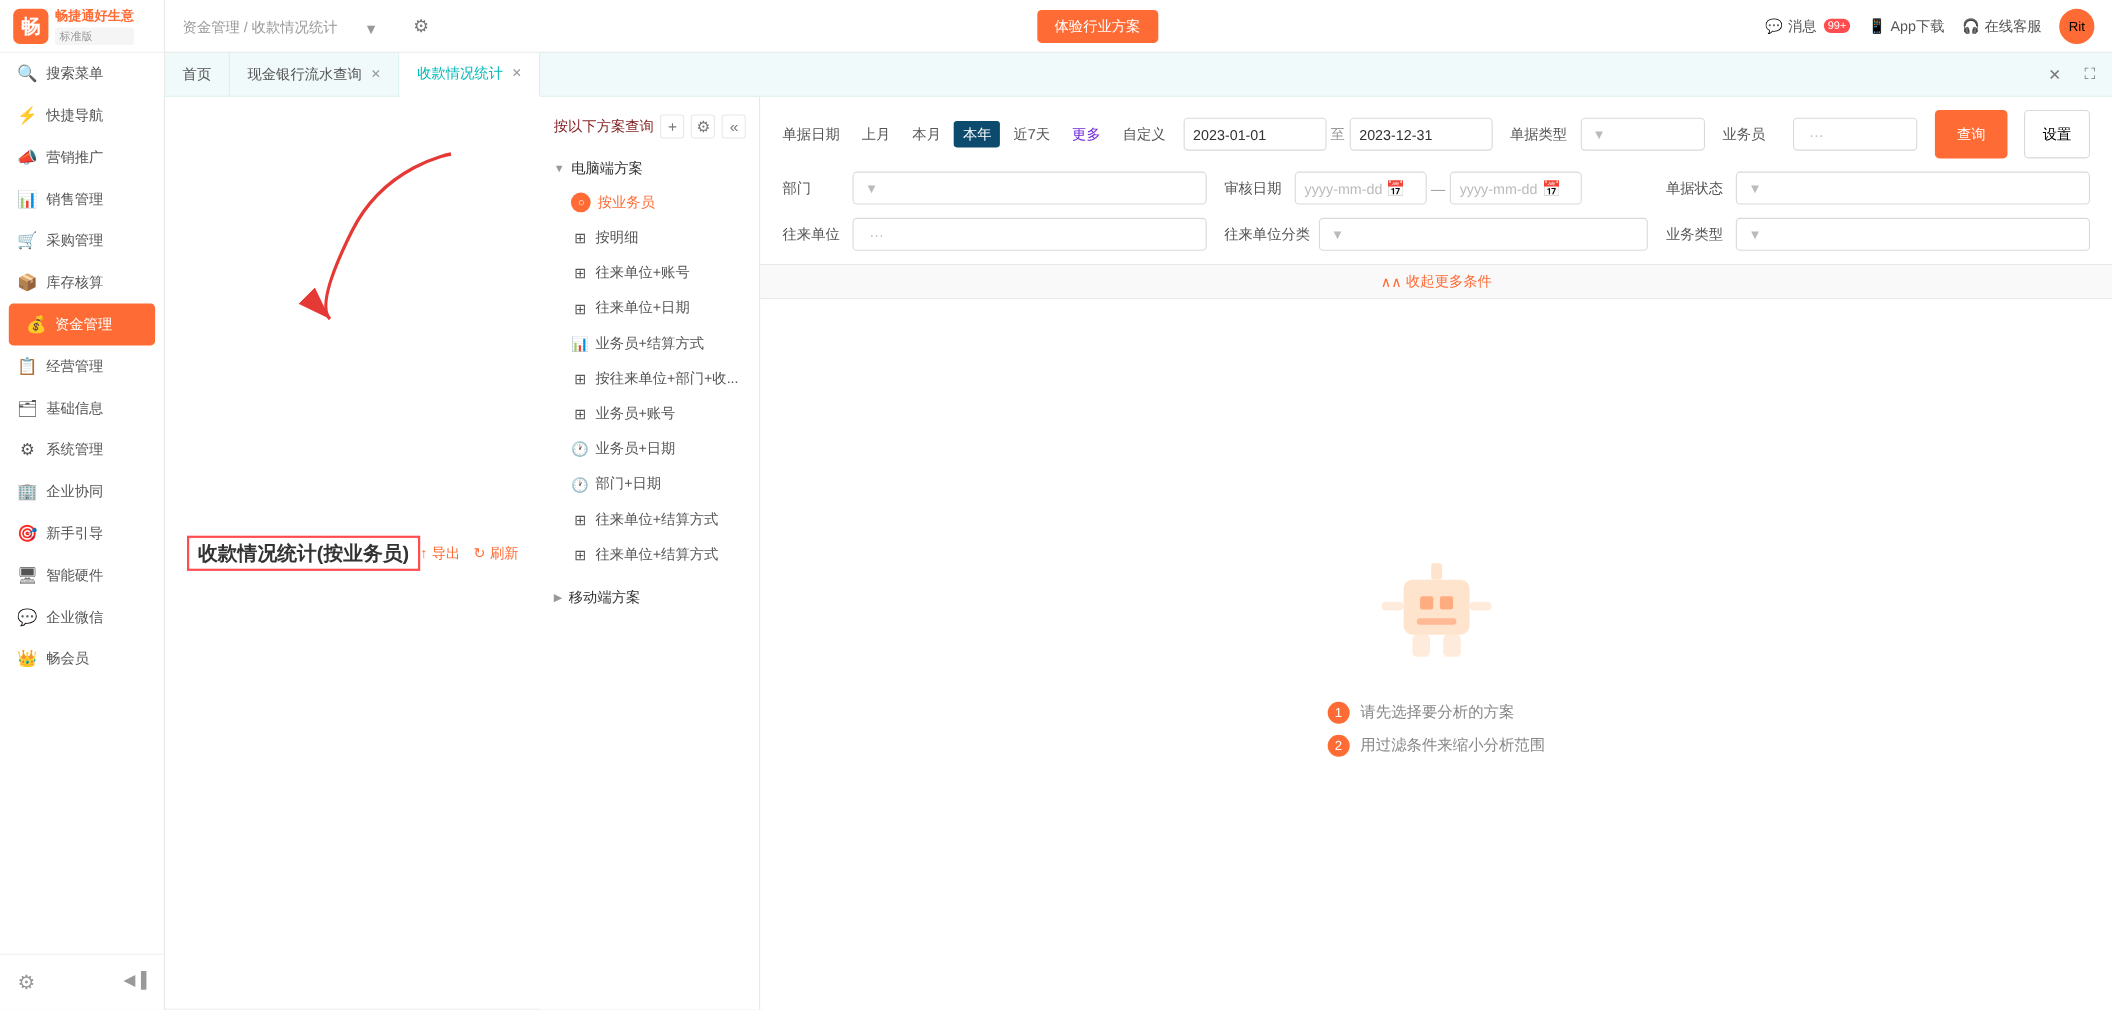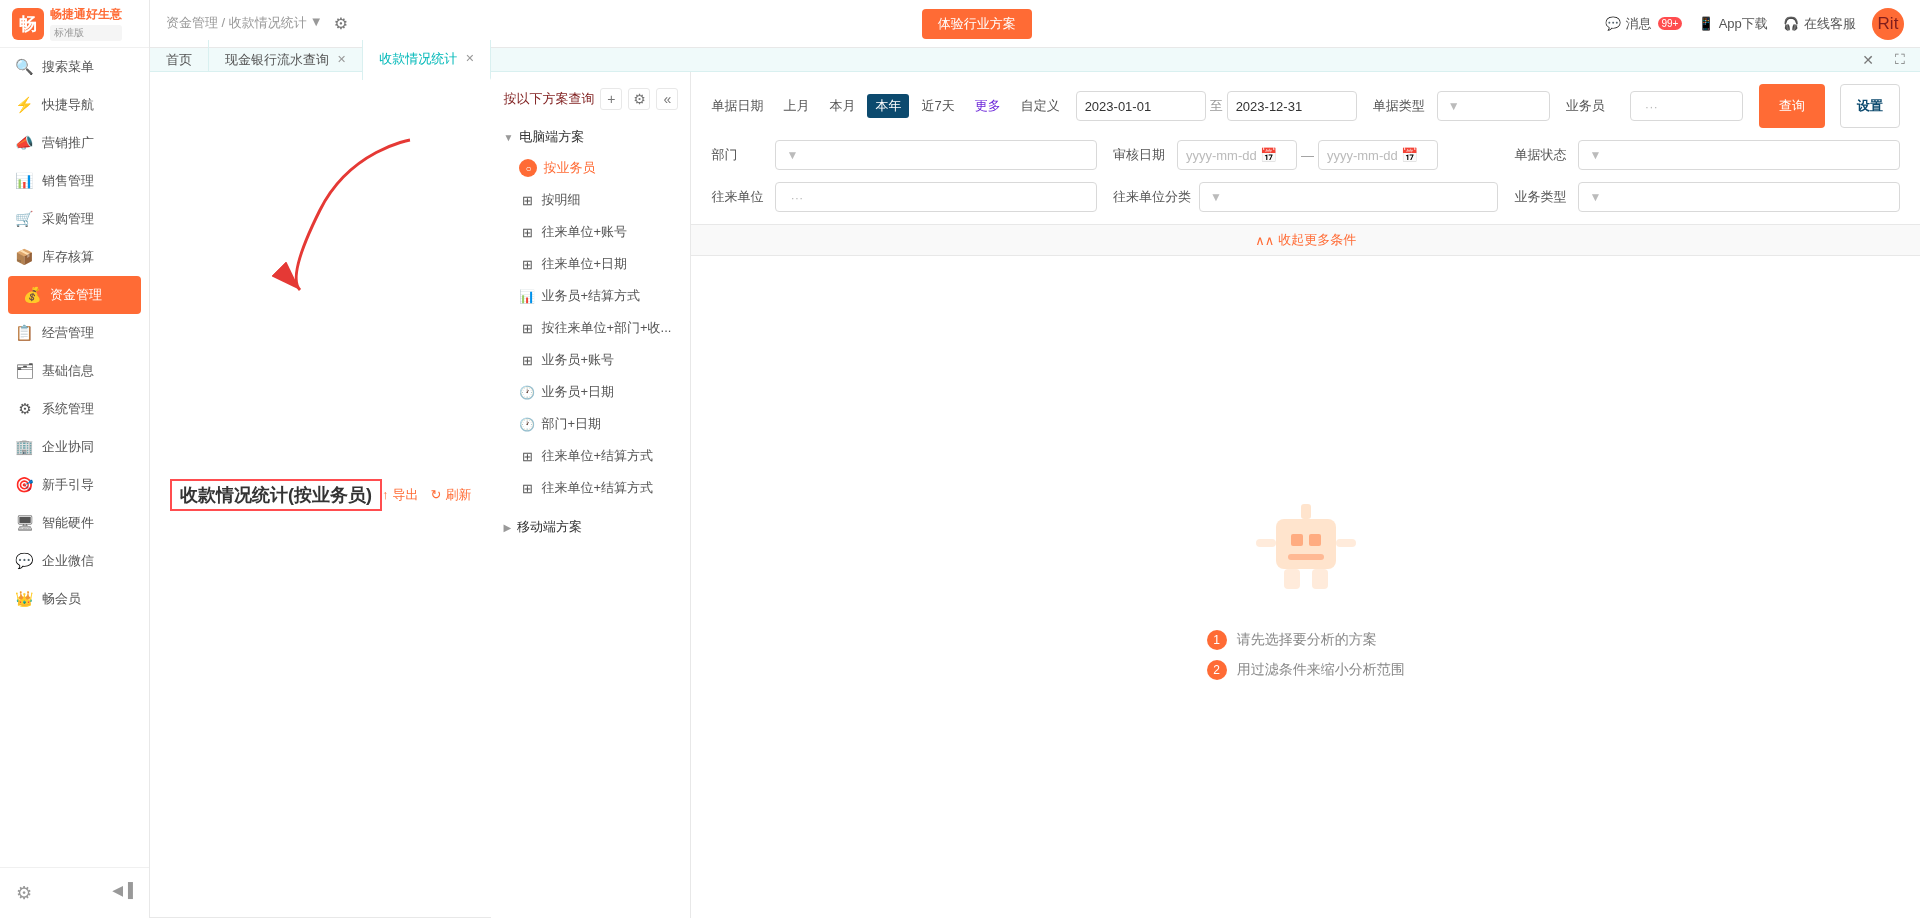--- a/index.html
+++ b/index.html
@@ -13,28 +13,28 @@
     .sidebar-item { display: flex; align-items: center; padding: 10px 16px; cursor: pointer; color: #555; font-size: 13px; gap: 8px; }
     .sidebar-item.active { background: #ff6b35; color: white; border-radius: 4px; margin: 0 8px; }
     .sidebar-item .icon { width: 18px; height: 18px; display: flex; align-items: center; justify-content: center; font-size: 15px; }
     .sidebar-footer { margin-top: auto; padding: 10px 0; border-top: 1px solid #f0f0f0; }
 
     
     .main-area { flex: 1; display: flex; flex-direction: column; height: 918px; overflow: hidden; }
 
     
     .top-header { height: 48px; background: #fff; display: flex; align-items: center; justify-content: space-between; padding: 0 16px; border-bottom: 1px solid #e8e8e8; flex-shrink: 0; }
-    .header-left { display: flex; align-items: flex-start; gap: 3px; }
+    .header-left { display: flex; align-items: flex-end; gap: 24px; }
     .trial-btn { background: #ff6b35; color: white; border: none; padding: 6px 16px; border-radius: 4px; font-size: 13px; cursor: pointer; }
     .header-actions { display: flex; align-items: center; gap: 16px; color: #555; font-size: 13px; }
     .header-action-item { display: flex; align-items: center; gap: 4px; cursor: pointer; }
     .notification-badge { background: #ff4d4f; color: white; font-size: 10px; padding: 1px 4px; border-radius: 8px; margin-left: 2px; }
 
     
-    .tabs-bar { height: 24px; background: #f0fafa; display: flex; align-items: center; padding: 0 0; border-bottom: 1px solid #d9f0f0; flex-shrink: 0; }
+    .tabs-bar { height: 40px; background: #f0fafa; display: flex; align-items: center; padding: 0 0; border-bottom: 1px solid #d9f0f0; flex-shrink: 0; }
     .tab-item { height: 40px; display: flex; align-items: center; padding: 0 16px; font-size: 13px; cursor: pointer; color: #555; border-right: 1px solid #d9f0f0; gap: 8px; position: relative; }
     .tab-item.active { background: white; color: #00b8b8; border-bottom: 2px solid white; }
     .tab-item .close-icon { font-size: 11px; color: #999; cursor: pointer; }
     .tab-home { padding: 0 16px; color: #555; font-size: 13px; height: 40px; display: flex; align-items: center; cursor: pointer; border-right: 1px solid #d9f0f0; }
     .tab-controls { margin-left: auto; display: flex; align-items: center; gap: 8px; padding-right: 8px; }
     .tab-ctrl-btn { width: 24px; height: 24px; display: flex; align-items: center; justify-content: center; cursor: pointer; color: #777; font-size: 14px; }
 
     
     .page-content { flex: 1; display: flex; flex-direction: row; overflow: hidden; background: #f5f5f5; }
     .page-header { background: white; padding: 12px 20px; display: flex; align-items: center; justify-content: space-between; border-bottom: 1px solid #e8e8e8; flex-shrink: 0; }
@@ -69,21 +69,21 @@
     .date-range { display: flex; align-items: center; gap: 4px; }
     .date-input { border: 1px solid #d9d9d9; border-radius: 4px; padding: 5px 8px; font-size: 13px; color: #333; display: flex; align-items: center; gap: 4px; height: 30px; min-width: 130px; }
     .date-input .calendar-icon { color: #bbb; font-size: 14px; }
     .date-sep { color: #999; }
     .date-shortcuts { display: flex; align-items: center; gap: 4px; font-size: 13px; }
     .date-shortcut { padding: 3px 8px; cursor: pointer; color: #555; border-radius: 3px; }
     .date-shortcut.active { background: #0c4a6e; color: white; border-radius: 3px; }
     .more-btn { color: #6d28d9; cursor: pointer; font-size: 13px; }
     .form-actions { display: flex; gap: 15px; margin-left: auto; }
     .btn-query { background: #ff6b35; color: white; border: none; padding: 5px 20px; border-radius: 4px; font-size: 13px; cursor: pointer; }
-    .btn-setting { background: white; color: #0c4a6e; border: 1px solid #d9d9d9; padding: 12px 16px; border-radius: 4px; font-size: 13px; cursor: pointer; font-weight: bold; }
+    .btn-setting { background: white; color: #000000; border: 1px solid #d9d9d9; padding: 12px 16px; border-radius: 4px; font-size: 13px; cursor: pointer; }
     .collapse-row { display: flex; justify-content: center; padding: 6px; background: #f9f9f9; border-bottom: 1px solid #e8e8e8; }
     .collapse-btn { display: flex; align-items: center; gap: 4px; color: #ff6b35; cursor: pointer; font-size: 13px; }
     .dropdown-arrow { color: #bbb; font-size: 12px; }
     .more-dots { color: #bbb; cursor: pointer; margin: 0 4px; }
 
     
     .empty-state { flex: 1; display: flex; flex-direction: column; align-items: center; justify-content: center; gap: 16px; background: white; }
     .empty-illustration { width: 120px; height: 120px; position: relative; }
     .empty-steps { display: flex; flex-direction: column; gap: 10px; }
     .empty-step { display: flex; align-items: center; gap: 10px; font-size: 14px; color: #888; }
@@ -186,21 +186,21 @@
         <span class="notification-badge">99+</span>
       </div>
       <div class="header-action-item">
         <span>📱</span>
         <span>App下载</span>
       </div>
       <div class="header-action-item">
         <span>🎧</span>
         <span>在线客服</span>
       </div>
-      <div class="header-action-item" style="width:32px;height:32px;background:#ff6b35;border-radius:50%;display:flex;justify-content:center;color:#7f1d1d;font-size:17px;">
+      <div class="header-action-item" style="width:32px;height:32px;background:#ff6b35;border-radius:50%;display:flex;justify-content:center;color:#000000;font-size:12px;">
         <span>Rit</span>
       </div>
     </div>
   </div>
 
   <div class="tabs-bar">
     <div class="tab-home">
       <span>首页</span>
     </div>
     <div class="tab-item">

